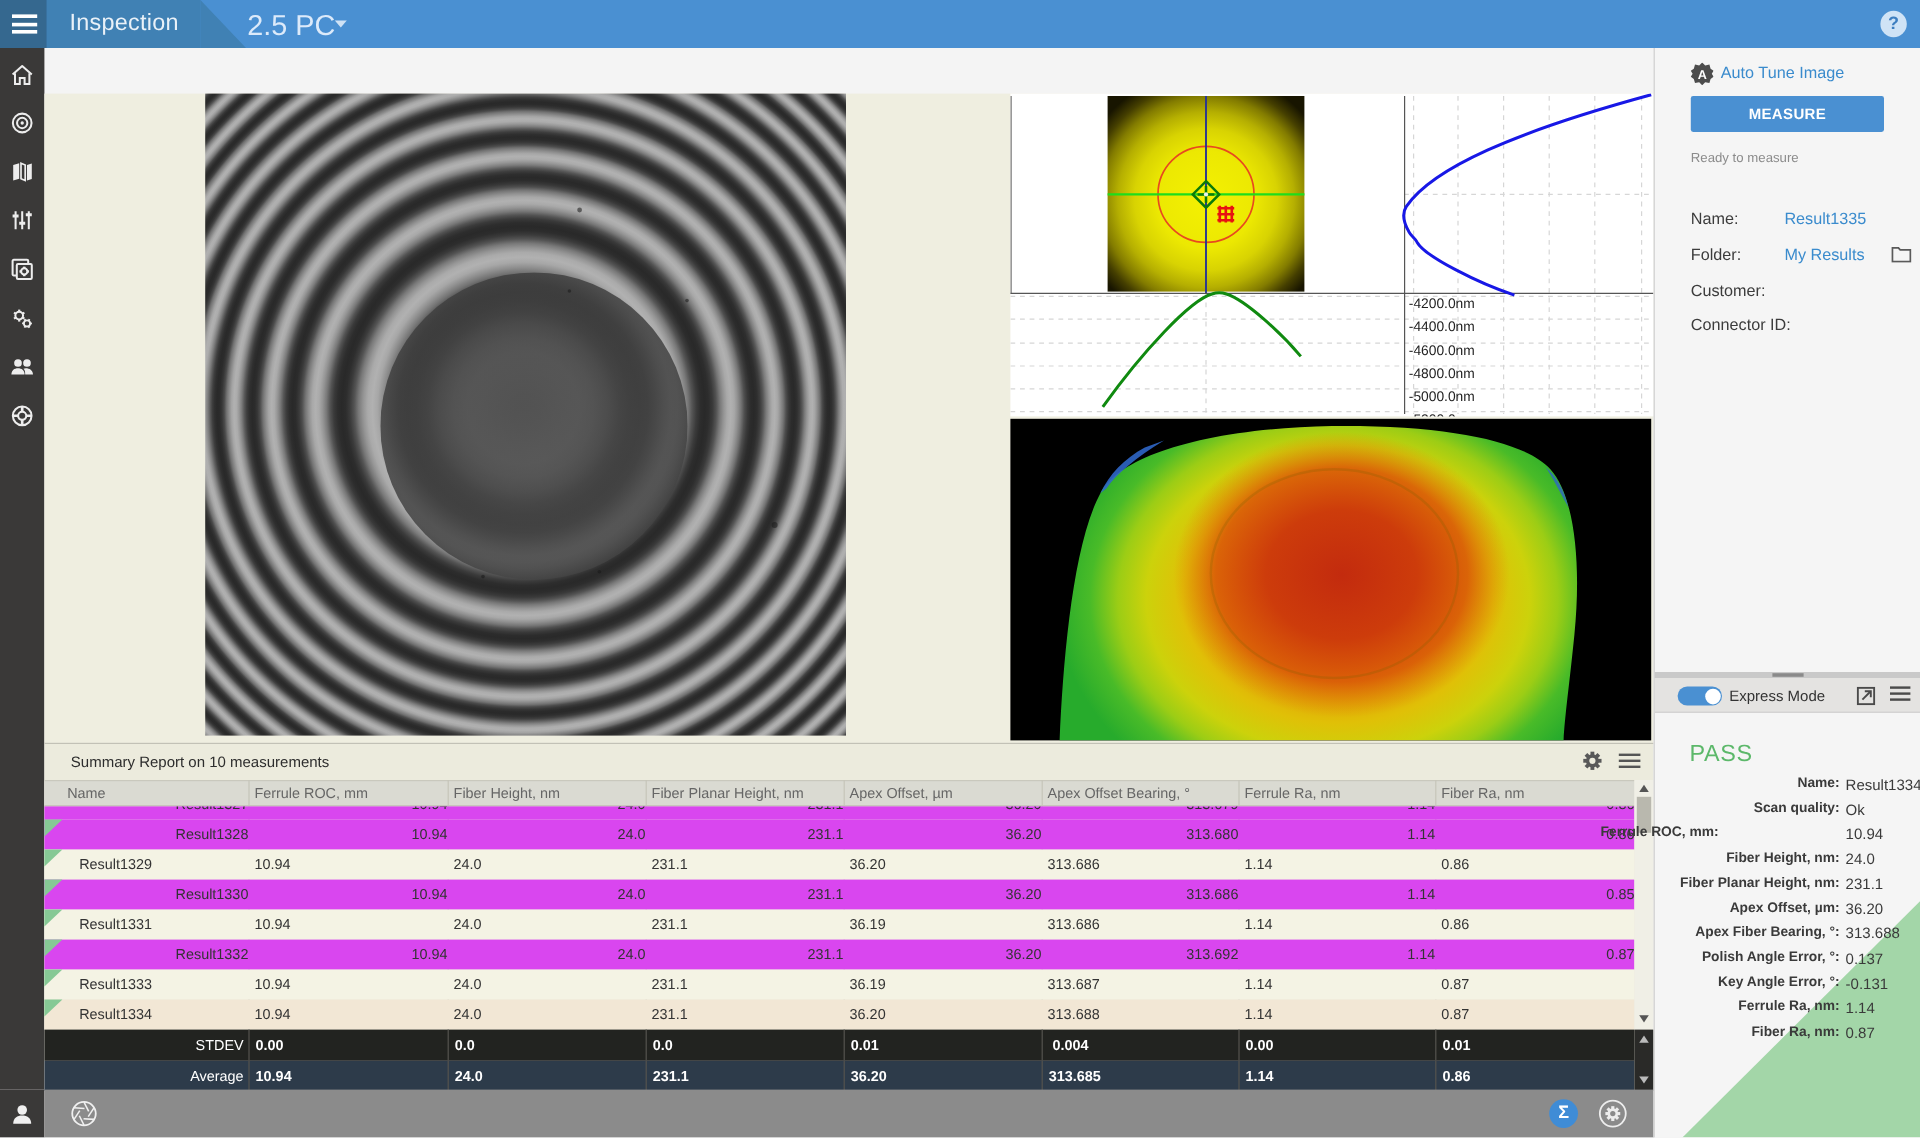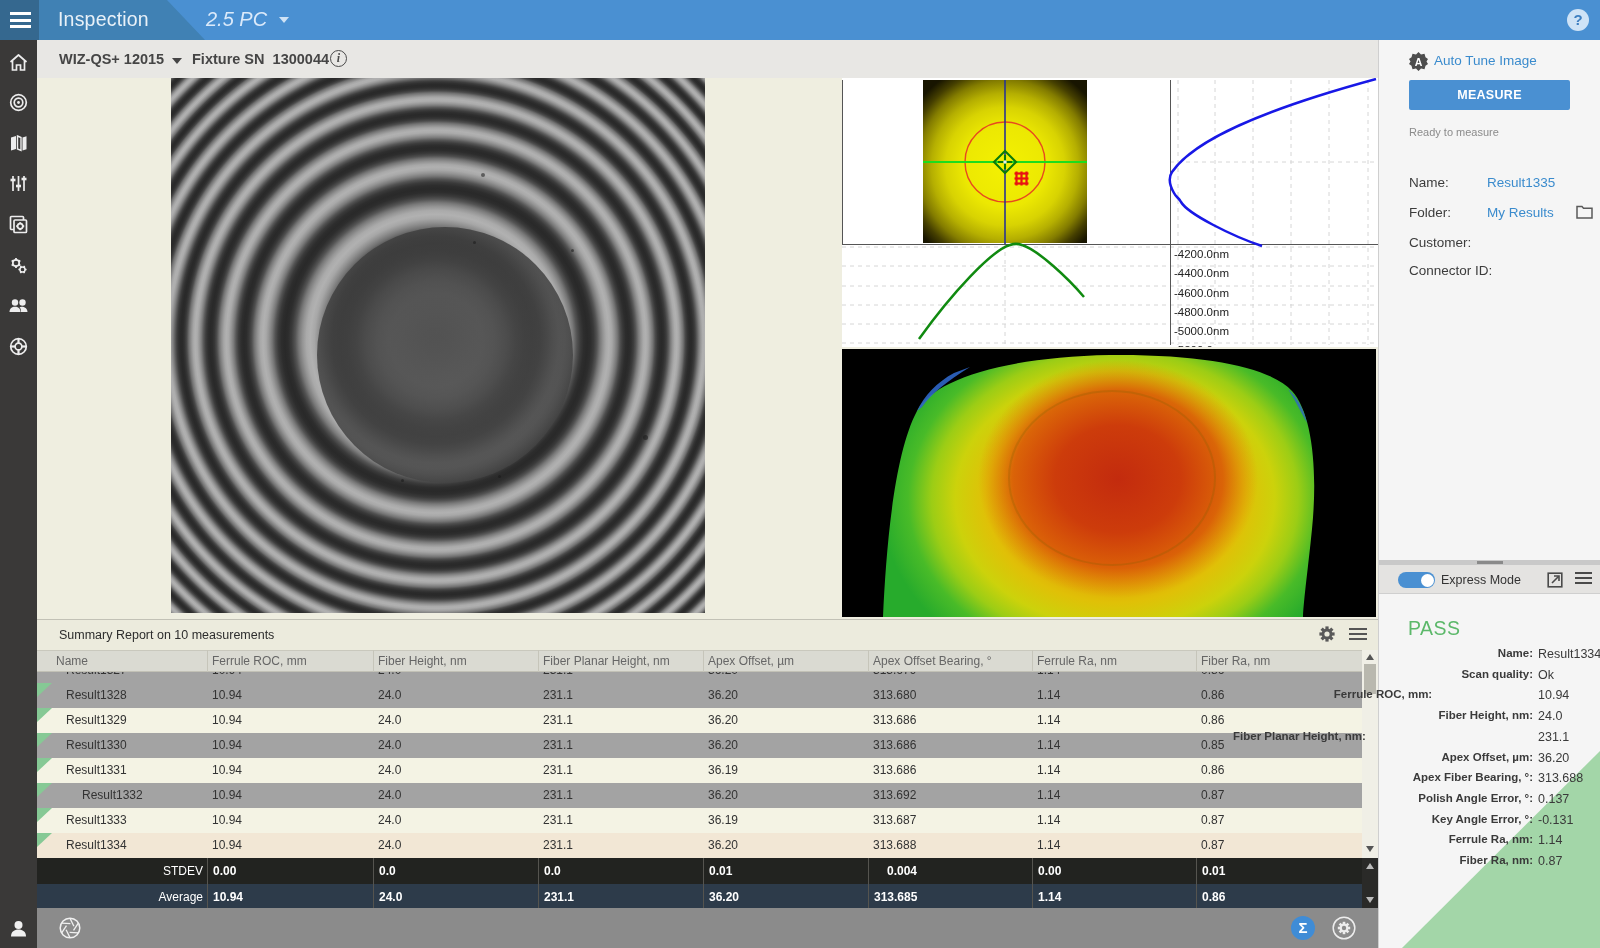--- a/index.html
+++ b/index.html
@@ -4,21 +4,21 @@
 html,body { width:1600px; height:948px; overflow:hidden; font-family:"Liberation Sans", sans-serif; background:#f4f4f4; }
 .abs { position:absolute; }
 #stage { position:relative; width:1600px; height:948px; }
 #topbar { left:0; top:0; width:1600px; height:40px; background:#4a90d2; }
 #topbar .seg1 { left:0; top:0; width:39px; height:40px; background:#35688f; }
 #topbar .seg2 { left:39px; top:0; width:128px; height:40px; background:#4081b4; }
 #topbar .slant { left:167px; top:0; width:0; height:0; border-bottom:40px solid #4081b4; border-right:38px solid transparent; }
 #topbar .burger { left:10px; top:12px; width:21px; height:16px; }
 #topbar .burger div { height:3px; background:#fff; margin-bottom:3.5px; }
 .insp { left:58px; top:8px; font-size:19.5px; color:#e9f1f8; letter-spacing:0.2px; }
-.tabtxt { left:206px; top:8px; font-size:20px; color:#dceafa;font-style:italic; }
+.tabtxt { left:206px; top:8px; font-size:24px; color:#dceafa; }
 .tabcaret { left:279px; top:17px; width:0; height:0; border-left:5px solid transparent; border-right:5px solid transparent; border-top:6px solid #cfe2f5; }
 .helpc { left:1567px; top:9px; width:22px; height:22px; border-radius:50%; background:#cfe3f6; color:#3d7ec0; font-size:15px; font-weight:bold; text-align:center; line-height:22px; }
 #sidebar { left:0; top:40px; width:37px; height:868px; background:#3a3938; }
 #sidebar svg { position:absolute; left:8px; }
 #blcorner { left:0; top:908px; width:37px; height:40px; background:#3a3938; }
 #toolbar2 { left:37px; top:40px; width:1341px; height:38px; background:#e8e7e4; color:#4a4a4a; }
 #toolbar2 .t1 { left:22px; top:11px; font-size:14.5px; font-weight:bold; color:#454545;}
 #toolbar2 .caret { left:135px; top:18px; width:0; height:0; border-left:5.5px solid transparent; border-right:5.5px solid transparent; border-top:6px solid #454545; }
 #toolbar2 .t2 { left:155px; top:11px; font-size:14.5px; font-weight:bold; color:#454545;}
 #toolbar2 .info { left:293px; top:10px; width:17px; height:17px; border:1.6px solid #4a4a4a; border-radius:50%; color:#4a4a4a; font-size:12px; text-align:center; line-height:15px; font-family:"Liberation Serif",serif; font-style:italic; font-weight:bold;}
@@ -34,21 +34,21 @@
    radial-gradient(circle at 52% 64%, #606060 0%, #585858 38%, #4c4c4c 68%, #424242 90%, #3d3d3d 100%);
 }
 #profile { left:842px; top:78px; width:536px; height:269px; background:#fff; }
 #view3d { left:842px; top:349px; width:534px; height:268px; background:#000; }
 #report { left:37px; top:619px; width:1341px; height:289px; background:#ecebdd; font-size:12px; border-top:1px solid #c2c1b6; }
 #report .title { left:22px; top:8px; font-size:12.5px; color:#2d2d2d; }
 .hdr { left:0; top:30px; width:1325px; height:22px; background:#dadad2; border-top:1px solid #c9c8bd; border-bottom:1px solid #c2c1b6; color:#666; }
 .cell { position:absolute; top:0; height:100%; padding-left:8px; line-height:21px; white-space:nowrap; overflow:hidden; }
 .row { position:absolute; left:0; width:1325px; height:25px; color:#333; }
 .row .cell { line-height:25px; }
-.rowa { background:#a3a3a3; }
+.rowa { background:#d946ef;text-align:right; }
 .rowb { background:#f4f3e4; }
 .rowsel { background:#f2e7d5; }
 .statrow { position:absolute; left:0; width:1325px; color:#fff; font-weight:bold; }
 .statrow .cell { line-height:26px; }
 .gmark { position:absolute; left:0; top:0; width:0; height:0; border-top:14px solid #86c995; border-right:15px solid transparent; }
 .colline { position:absolute; top:30px; width:1px; height:208px; background:#c6c5ba; }
 #botbar { left:37px; top:908px; width:1341px; height:40px; background:#8b8b8b; }
 #rpanel { left:1378px; top:40px; width:222px; height:908px; background:#f5f5f5; border-left:1px solid #cfcfcf; }
 .rp { position:absolute; font-size:13.5px; color:#3c3c3c; }
 .blue { color:#3a8bcd; }
@@ -148,26 +148,20 @@
         </g>
       </svg>
     </div>
 <div class="abs" id="blcorner">
       <svg style="position:absolute;left:8px;top:10px" width="21" height="21" viewBox="0 0 21 21">
         <circle cx="10.5" cy="7" r="4" fill="#f0f0f0"></circle>
         <path d="M3 18.5 C3 13.5 6.5 11.5 10.5 11.5 C14.5 11.5 18 13.5 18 18.5 Z" fill="#f0f0f0"></path>
       </svg>
     </div>
 
-<div class="abs" id="toolbar2">
-  <div class="abs t1">WIZ-QS+ 12015</div>
-  <div class="abs caret"></div>
-  <div class="abs t2">Fixture SN&nbsp; 1300044</div>
-  <div class="abs info">i</div>
-</div>
 
 <div class="abs" id="mainbg"></div>
 <div class="abs" id="interf">
       <div class="abs" id="fiber"></div>
       <div class="speck" style="left:310px;top:95px;width:4px;height:4px"></div>
       <div class="speck" style="left:400px;top:171px;width:3px;height:3px"></div>
       <div class="speck" style="left:472px;top:357px;width:5px;height:5px"></div>
       <div class="speck" style="left:327px;top:397px;width:3px;height:3px"></div>
       <div class="speck" style="left:230px;top:401px;width:3px;height:3px"></div>
       <div class="speck" style="left:302px;top:163px;width:3px;height:3px"></div>
@@ -373,21 +367,21 @@
         <div class="cell" style="left:831px;width:164px;padding-left:5px">313.688</div>
         <div class="cell" style="left:995px;width:164px;padding-left:5px">1.14</div>
         <div class="cell" style="left:1159px;width:166px;padding-left:5px">0.87</div>
       </div>
 <div class="statrow" style="top:238px;height:26px;background:#222320;font-size:12px">
         <div class="cell" style="left:0;width:170px;text-align:right;font-weight:normal;padding-right:4px">STDEV</div>
         <div class="cell" style="left:170px;width:166px;padding-left:5px;border-left:1px solid #55544f">0.00</div>
         <div class="cell" style="left:336px;width:165px;padding-left:5px;border-left:1px solid #55544f">0.0</div>
         <div class="cell" style="left:501px;width:165px;padding-left:5px;border-left:1px solid #55544f">0.0</div>
         <div class="cell" style="left:666px;width:165px;padding-left:5px;border-left:1px solid #55544f">0.01</div>
-        <div class="cell" style="left:831px;width:164px;padding-left:18px;border-left:1px solid #55544f">0.004</div>
+        <div class="cell" style="left:831px;width:164px;padding-left:8px;border-left:1px solid #55544f">0.004</div>
         <div class="cell" style="left:995px;width:164px;padding-left:5px;border-left:1px solid #55544f">0.00</div>
         <div class="cell" style="left:1159px;width:166px;padding-left:5px;border-left:1px solid #55544f">0.01</div>
       </div>
 <div class="statrow" style="top:264px;height:25px;background:#2d3b4a;font-size:12px">
         <div class="cell" style="left:0;width:170px;text-align:right;font-weight:normal;padding-right:4px">Average</div>
         <div class="cell" style="left:170px;width:166px;padding-left:5px;border-left:1px solid #55544f">10.94</div>
         <div class="cell" style="left:336px;width:165px;padding-left:5px;border-left:1px solid #55544f">24.0</div>
         <div class="cell" style="left:501px;width:165px;padding-left:5px;border-left:1px solid #55544f">231.1</div>
         <div class="cell" style="left:666px;width:165px;padding-left:5px;border-left:1px solid #55544f">36.20</div>
         <div class="cell" style="left:831px;width:164px;padding-left:5px;border-left:1px solid #55544f">313.685</div>
@@ -476,21 +470,21 @@
   </div>
   <div id="pass">PASS</div>
   <div style="position:absolute;right:67px;top:607px;width:300px;text-align:right;font-size:11.5px;color:#3a3a3a;font-weight:bold">Name:</div>
       <div style="position:absolute;left:159px;top:607px;font-size:12.5px;color:#3a3a3a;white-space:nowrap">Result1334</div>
       <div style="position:absolute;right:67px;top:628px;width:300px;text-align:right;font-size:11.5px;color:#3a3a3a;font-weight:bold">Scan quality:</div>
       <div style="position:absolute;left:159px;top:628px;font-size:12.5px;color:#3a3a3a;white-space:nowrap">Ok</div>
       <div style="position:absolute;right:67px;top:648px;width:300px;text-align:center;font-size:11.5px;color:#3a3a3a;font-weight:bold">Ferrule ROC, mm:</div>
       <div style="position:absolute;left:159px;top:648px;font-size:12.5px;color:#3a3a3a;white-space:nowrap">10.94</div>
       <div style="position:absolute;right:67px;top:669px;width:300px;text-align:right;font-size:11.5px;color:#3a3a3a;font-weight:bold">Fiber Height, nm:</div>
       <div style="position:absolute;left:159px;top:669px;font-size:12.5px;color:#3a3a3a;white-space:nowrap">24.0</div>
-      <div style="position:absolute;right:67px;top:690px;width:300px;text-align:left;font-size:11.5px;color:#3a3a3a;font-weight:bold">Fiber Planar Height, nm:</div>
+      <div style="position:absolute;right:67px;top:690px;width:300px;text-align:right;font-size:11.5px;color:#3a3a3a;font-weight:bold">Fiber Planar Height, nm:</div>
       <div style="position:absolute;left:159px;top:690px;font-size:12.5px;color:#3a3a3a;white-space:nowrap">231.1</div>
       <div style="position:absolute;right:67px;top:711px;width:300px;text-align:right;font-size:11.5px;color:#3a3a3a;font-weight:bold">Apex Offset, µm:</div>
       <div style="position:absolute;left:159px;top:711px;font-size:12.5px;color:#3a3a3a;white-space:nowrap">36.20</div>
       <div style="position:absolute;right:67px;top:731px;width:300px;text-align:right;font-size:11.5px;color:#3a3a3a;font-weight:bold">Apex Fiber Bearing, °:</div>
       <div style="position:absolute;left:159px;top:731px;font-size:12.5px;color:#3a3a3a;white-space:nowrap">313.688</div>
       <div style="position:absolute;right:67px;top:752px;width:300px;text-align:right;font-size:11.5px;color:#3a3a3a;font-weight:bold">Polish Angle Error, °:</div>
       <div style="position:absolute;left:159px;top:752px;font-size:12.5px;color:#3a3a3a;white-space:nowrap">0.137</div>
       <div style="position:absolute;right:67px;top:773px;width:300px;text-align:right;font-size:11.5px;color:#3a3a3a;font-weight:bold">Key Angle Error, °:</div>
       <div style="position:absolute;left:159px;top:773px;font-size:12.5px;color:#3a3a3a;white-space:nowrap">-0.131</div>
       <div style="position:absolute;right:67px;top:793px;width:300px;text-align:right;font-size:11.5px;color:#3a3a3a;font-weight:bold">Ferrule Ra, nm:</div>

